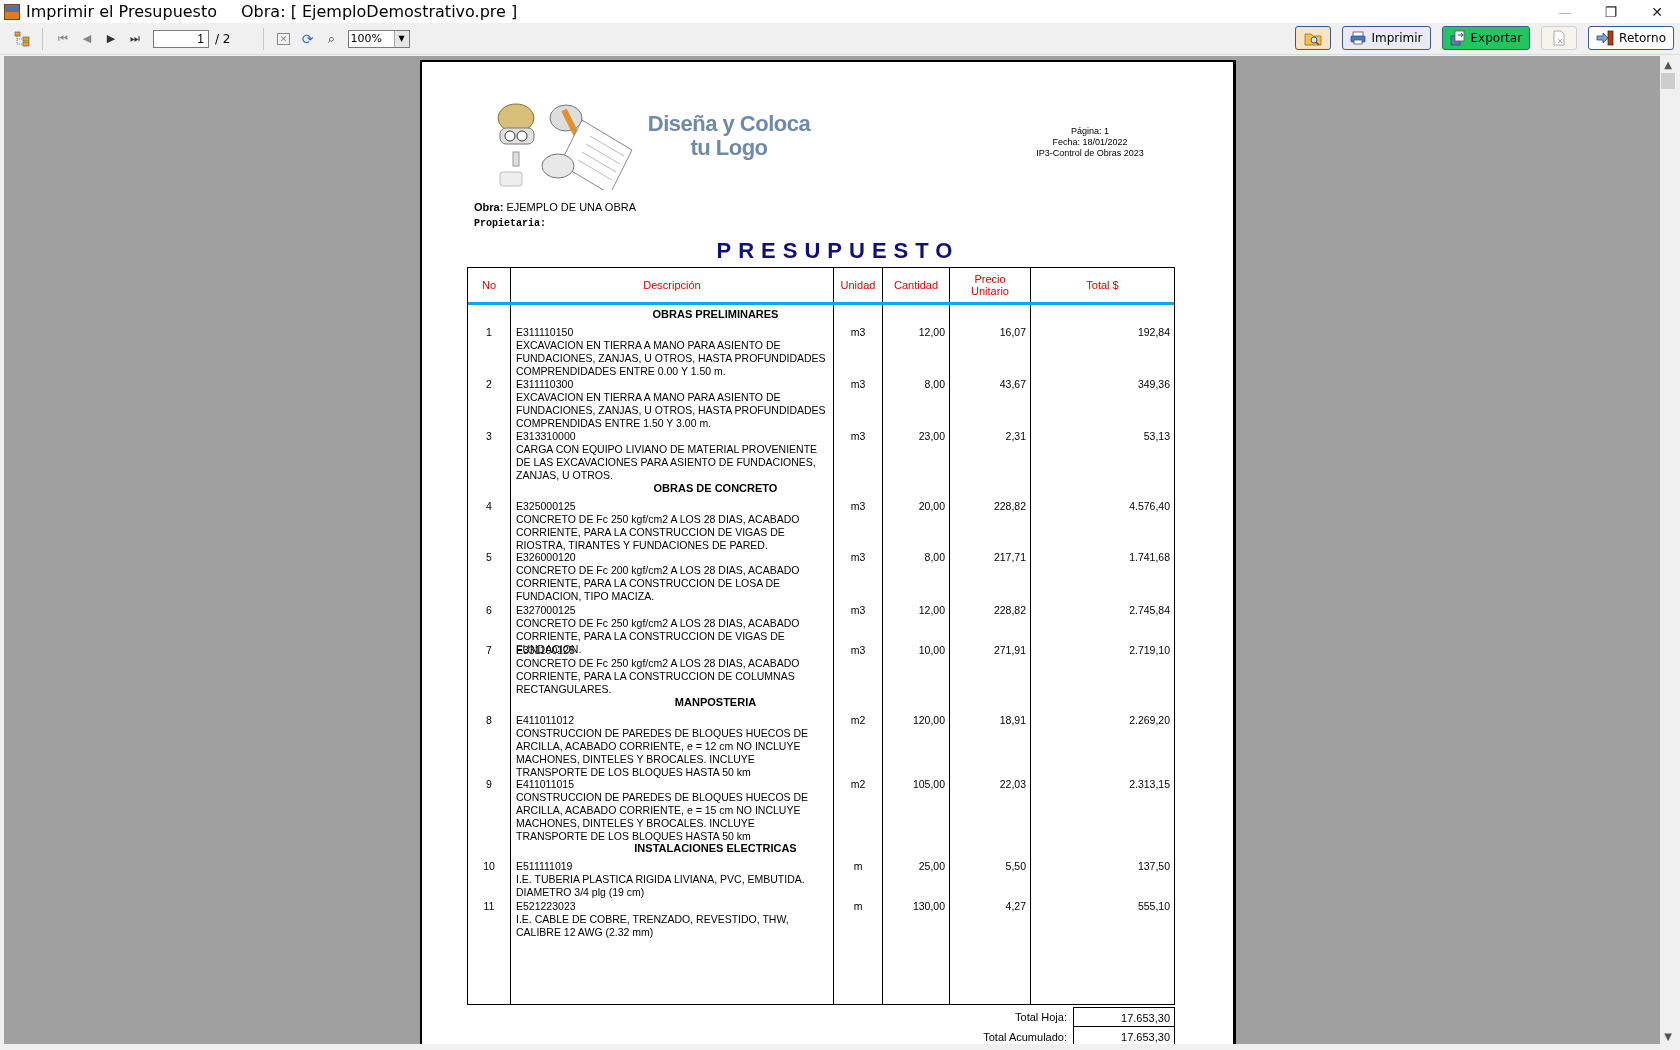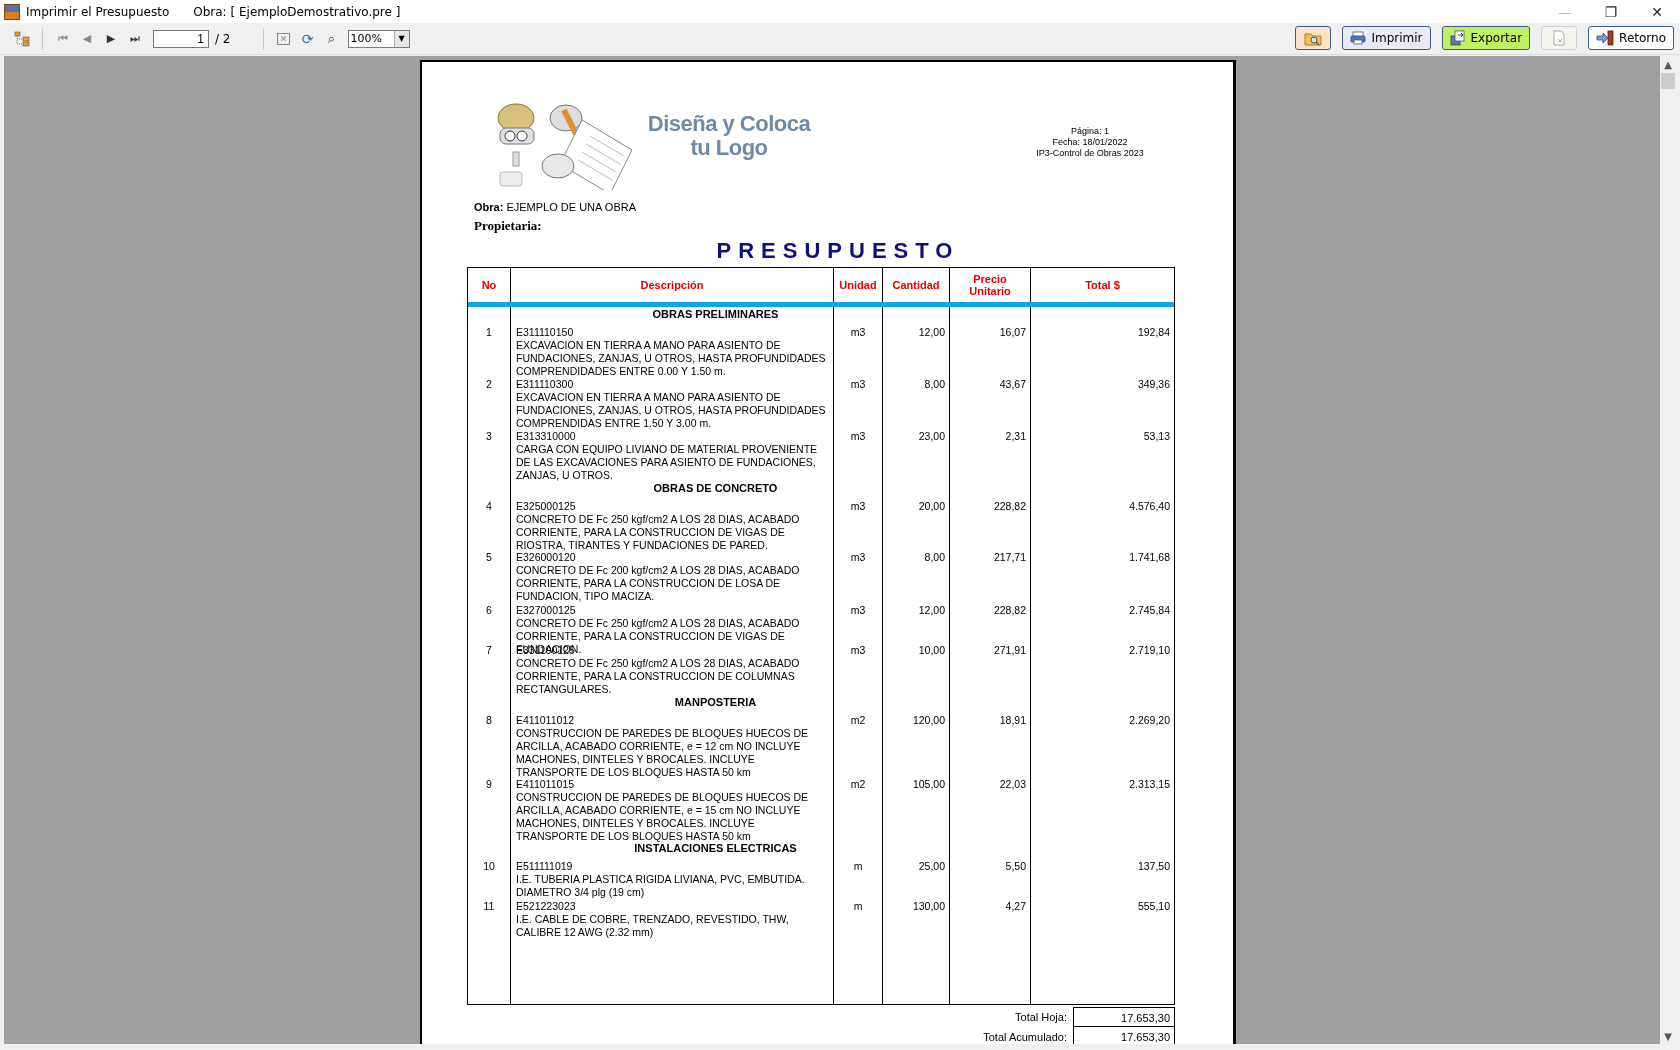--- a/index.html
+++ b/index.html
@@ -1,19 +1,19 @@
 <!DOCTYPE html>
 <html><head>
 <meta charset="utf-8">
 <style>
   html,body{margin:0;padding:0;}
   body{width:1680px;height:1050px;overflow:hidden;background:#f0f0f0;font-family:"DejaVu Sans","Liberation Sans",sans-serif;font-size:12px;color:#000;position:relative;}
   .titlebar{position:absolute;left:0;top:0;width:1680px;height:23px;background:#fff;display:flex;align-items:center;}
   .app-icon{width:16px;height:16px;margin:0 6px 0 4px;background:linear-gradient(#5a6ea8 0 50%,#e07d1a 50% 100%);border:1px solid #7a4a10;box-sizing:border-box;}
-  .title-text{font-size:12px;margin-right:24px;}
+  .title-text{font-size:16px;margin-right:24px;}
   .win-controls{position:absolute;right:0;top:0;display:flex;height:23px;}
   .win-btn{width:46px;height:23px;display:flex;align-items:center;justify-content:center;font-size:14px;color:#222;}
   .toolbar{position:absolute;left:0;top:23px;width:1680px;height:31px;background:#f0f0f0;display:flex;align-items:center;border-bottom:1px solid #dcdcdc;}
   .tb-icon{width:20px;height:20px;display:flex;align-items:center;justify-content:center;color:#888;font-size:11px;margin:0 2px;}
   .tb-sep{width:1px;height:22px;background:#c8c8c8;margin:0 8px;}
   .page-input{width:56px;height:18px;border:1px solid #7a7a7a;background:#fff;text-align:right;padding-right:4px;box-sizing:border-box;font-size:12px;line-height:16px;margin-left:6px;}
   .page-total{margin-left:6px;font-size:12px;}
   .zoom-select{width:62px;height:18px;border:1px solid #7a7a7a;background:#fff;display:flex;align-items:center;box-sizing:border-box;margin-left:4px;font-size:11px;}
   .zoom-select .val{flex:1;padding-left:2px;}
   .zoom-select .arr{width:14px;height:16px;border-left:1px solid #aaa;background:#e6e6e6;display:flex;align-items:center;justify-content:center;font-size:8px;}
@@ -26,26 +26,26 @@
   .vscroll{position:absolute;right:4px;top:56px;width:16px;height:988px;background:#f0f0f0;}
   .vscroll .up,.vscroll .down{position:absolute;left:0;width:16px;height:16px;display:flex;align-items:center;justify-content:center;font-size:10px;color:#555;}
   .vscroll .up{top:0;} .vscroll .down{bottom:0;}
   .vscroll .thumb{position:absolute;left:1px;top:17px;width:14px;height:16px;background:#cdcdcd;}
   .hbar{position:absolute;left:0;bottom:0;width:1680px;height:6px;background:#f0f0f0;}
   .page{position:absolute;left:420px;top:60px;width:816px;height:1000px;background:#fff;border:2px solid #000;border-right-width:3px;box-sizing:border-box;}
   .logo{position:absolute;left:72px;top:38px;width:300px;height:90px;}
   .logo-text{position:absolute;left:222px;top:50px;width:170px;text-align:center;font-family:"Liberation Sans",sans-serif;font-weight:bold;font-size:22px;line-height:24px;color:#6e8aa6;letter-spacing:-0.5px;}
   .page-meta{position:absolute;left:578px;top:64px;width:180px;text-align:center;font-size:9px;line-height:11px;font-family:"Liberation Sans",sans-serif;}
   .obra-line{position:absolute;left:52px;top:139px;font-size:11px;font-family:"Liberation Sans",sans-serif;}
-  .prop-line{position:absolute;left:52px;top:156px;font-size:13px;font-family:Liberation Serif, serif;}
+  .prop-line{position:absolute;left:52px;top:156px;font-size:10px;font-family:Liberation Mono, monospace;}
   .obra-line b,.prop-line b{font-weight:bold;}
   .doc-title{position:absolute;left:0;top:176px;width:812px;text-align:center;font-family:"Liberation Sans",sans-serif;font-weight:bold;font-size:22px;letter-spacing:7px;color:#10107a;padding-left:20px;box-sizing:border-box;}
   .tbl{position:absolute;left:45px;top:205px;width:708px;height:738px;border:1px solid #000;box-sizing:border-box;font-family:"Liberation Sans",sans-serif;font-size:10.5px;}
   .colline{position:absolute;top:0;bottom:0;width:1px;background:#000;}
-  .hdr{position:absolute;left:0;top:0;width:100%;height:34px;border-bottom:5px solid #0ea5e9;font-weight:bold;}
+  .hdr{position:absolute;left:0;top:0;width:100%;height:34px;border-bottom:3px solid #0ea5e9;}
   .hcell{position:absolute;top:0;height:34px;display:flex;align-items:center;justify-content:center;text-align:center;color:#e00000;font-size:11px;line-height:12px;}
   .body-rows{position:absolute;left:0;top:35px;width:100%;}
   .section{position:absolute;left:46px;width:346px;text-align:center;font-weight:bold;font-size:11px;margin-left:44px;}
   .row{position:absolute;left:0;width:100%;}
   .c-no{position:absolute;left:0;width:46px;text-align:center;}
   .c-desc{position:absolute;left:52px;width:330px;line-height:13px;}
   .c-un{position:absolute;left:393px;width:52px;text-align:center;}
   .c-qty{position:absolute;left:446px;width:86px;text-align:right;}
   .c-pu{position:absolute;left:533px;width:83px;text-align:right;}
   .c-tot{position:absolute;left:620px;width:83px;text-align:right;}
@@ -124,21 +124,21 @@
       </svg>
   </div>
   <div class="rbtn">
     <svg width="16" height="14">
         <rect x="3" y="1" width="10" height="5" fill="#fff" stroke="#555" stroke-width=".8"></rect>
         <rect x="1" y="5" width="14" height="6" rx="1" fill="#4a7ac0" stroke="#2a4a80" stroke-width=".8"></rect>
         <rect x="4" y="9" width="8" height="4" fill="#fff" stroke="#555" stroke-width=".8"></rect>
       </svg>
     <span>Imprimir</span>
   </div>
-  <div class="rbtn" style="background:#bef264">
+  <div class="rbtn" style="background:#22c55e">
     <svg width="16" height="16">
         <rect x="1" y="6" width="9" height="9" fill="#5a7ab0" stroke="#2a4a80" stroke-width=".8"></rect>
         <rect x="5" y="1" width="9" height="10" fill="#fff" stroke="#555" stroke-width=".8"></rect>
         <path d="M8 5h5M11 3l2 2-2 2" stroke="#2a4a80" fill="none"></path>
       </svg>
     <span>Exportar</span>
   </div>
   <div class="rbtn icon-only disabled">
     <svg width="14" height="16">
         <path d="M2 1h7l3 3v11H2z" fill="#fff" stroke="#aaa"></path>

